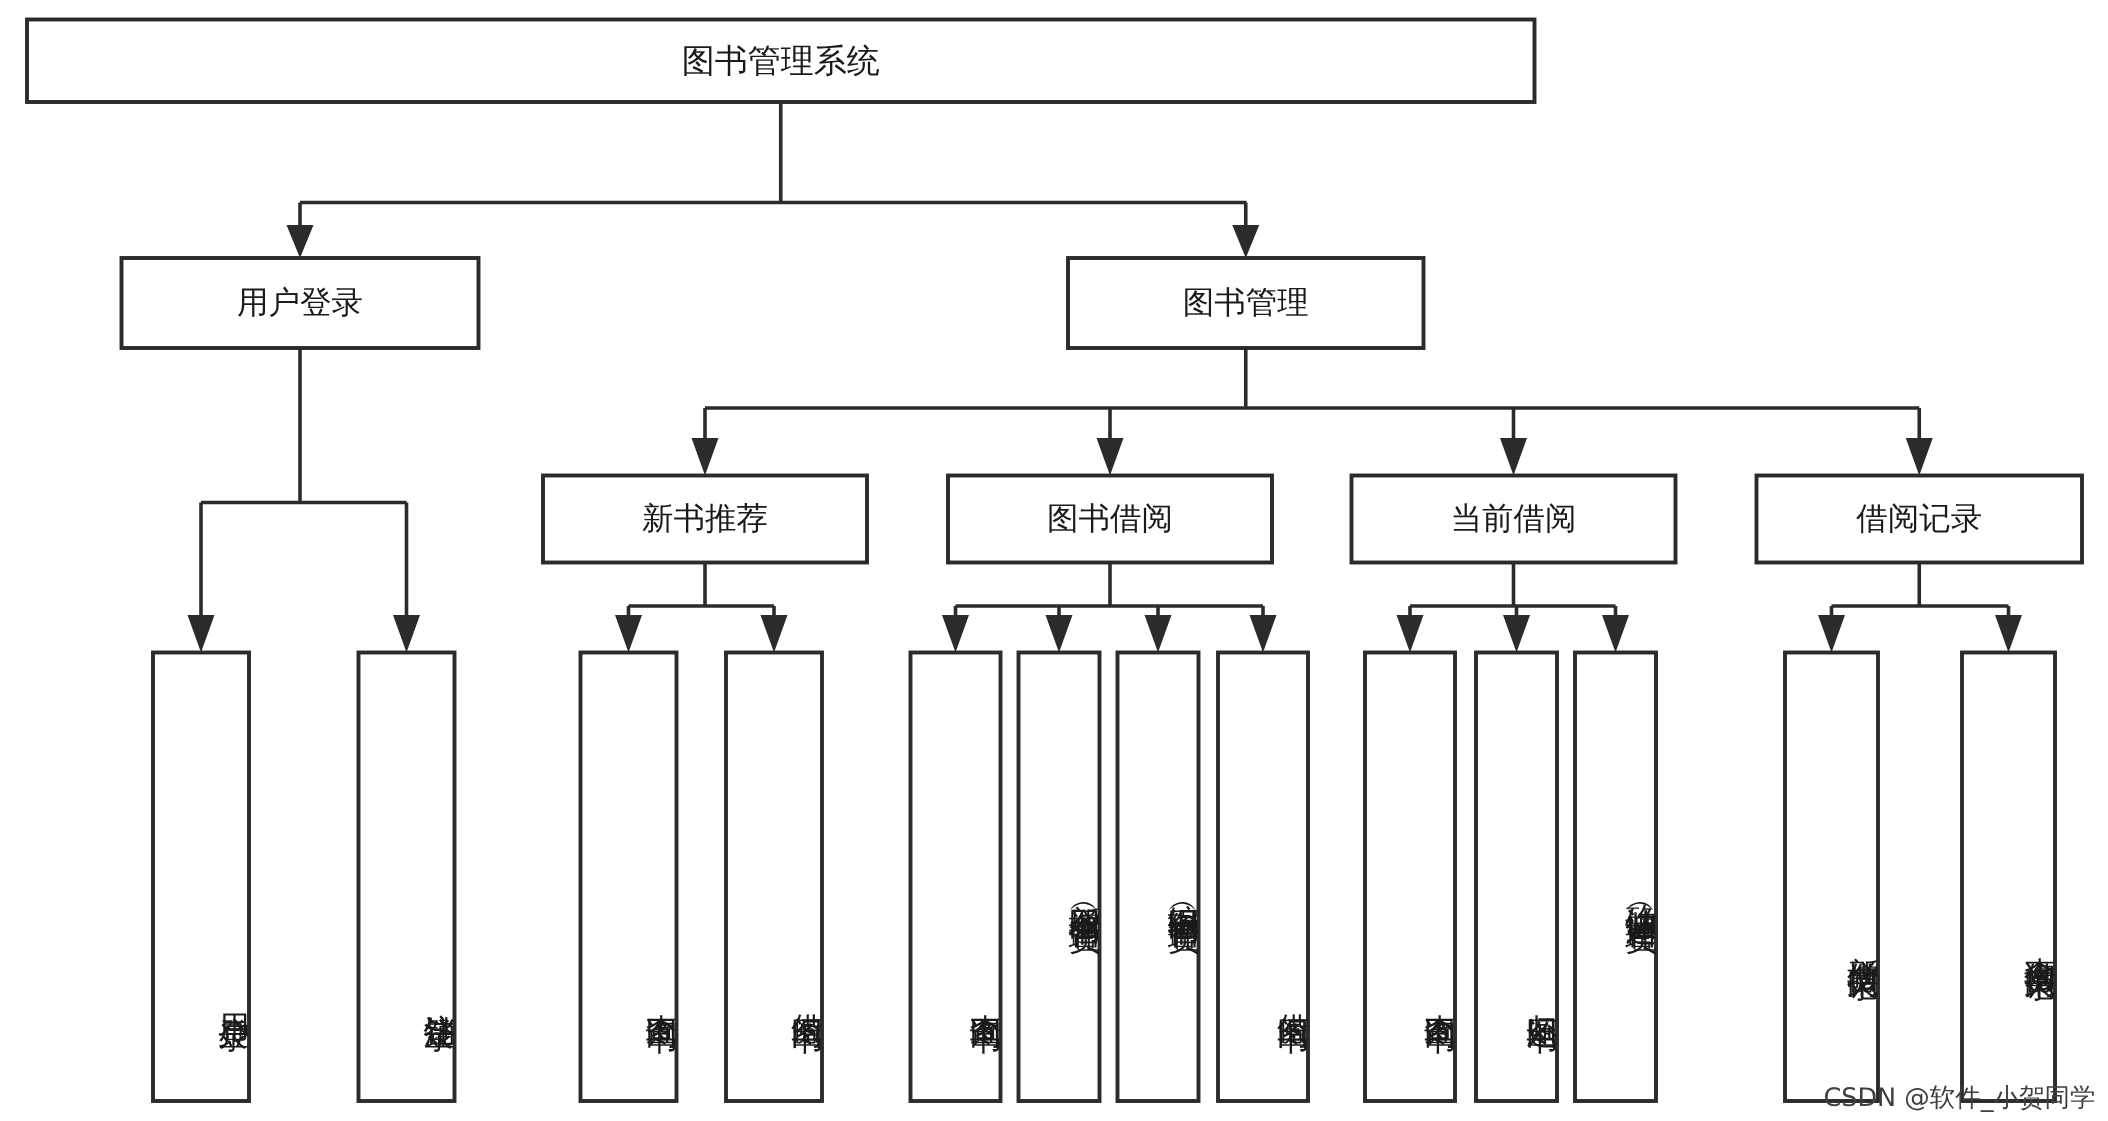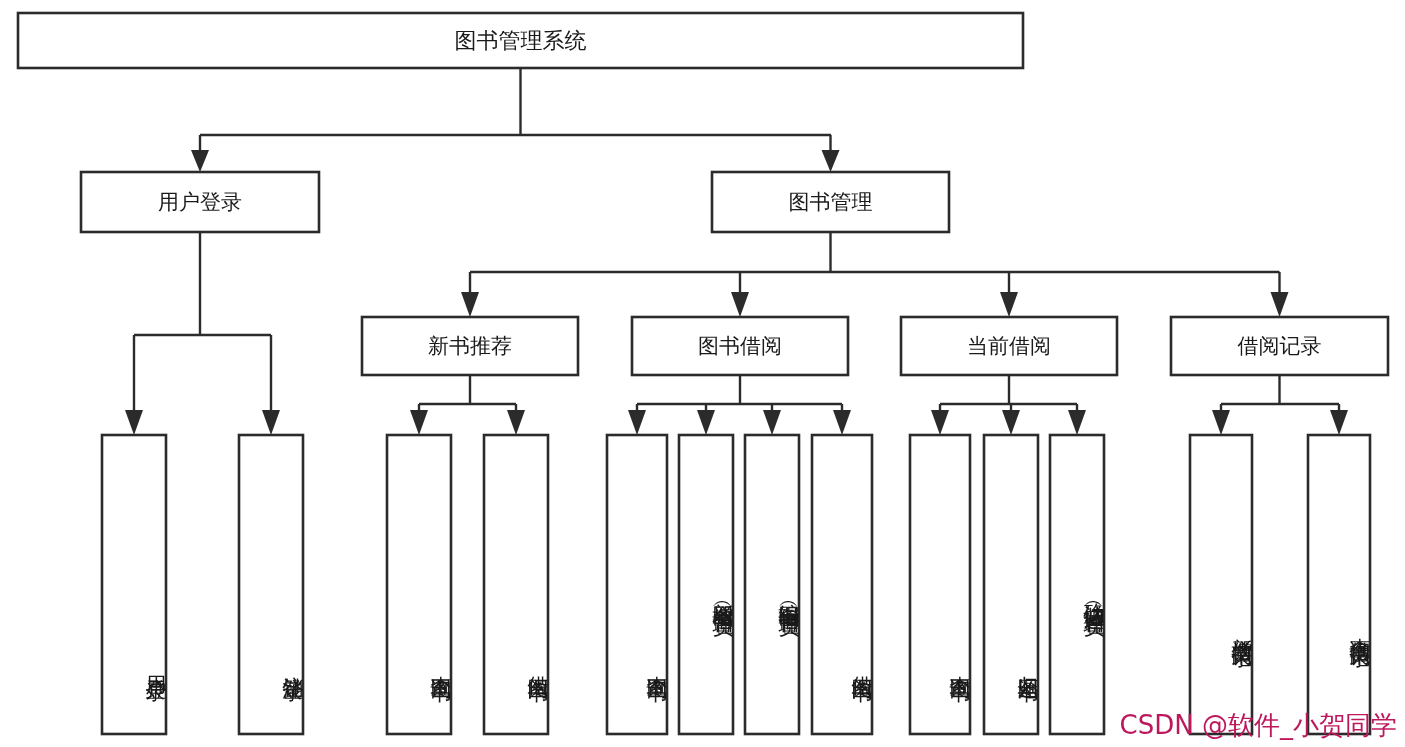--- a/index.html
+++ b/index.html
@@ -69,22 +69,22 @@
     display: flex;
     align-items: flex-start;
     justify-content: center;
     pointer-events: none;
   }
   .watermark {
     position: absolute;
     right: 8px;
     bottom: 4px;
     font-family: "DejaVu Sans", "Liberation Sans", sans-serif;
-    font-size: 26px;
-    color: #be185d;
+    font-size: 17px;
+    color: #404040;
     white-space: nowrap;
     user-select: none;
   }
 </style>
 </head>
 <body>
 
 <div id="diagram-root">
 
   <svg class="flow" viewBox="0 0 1405 747">

